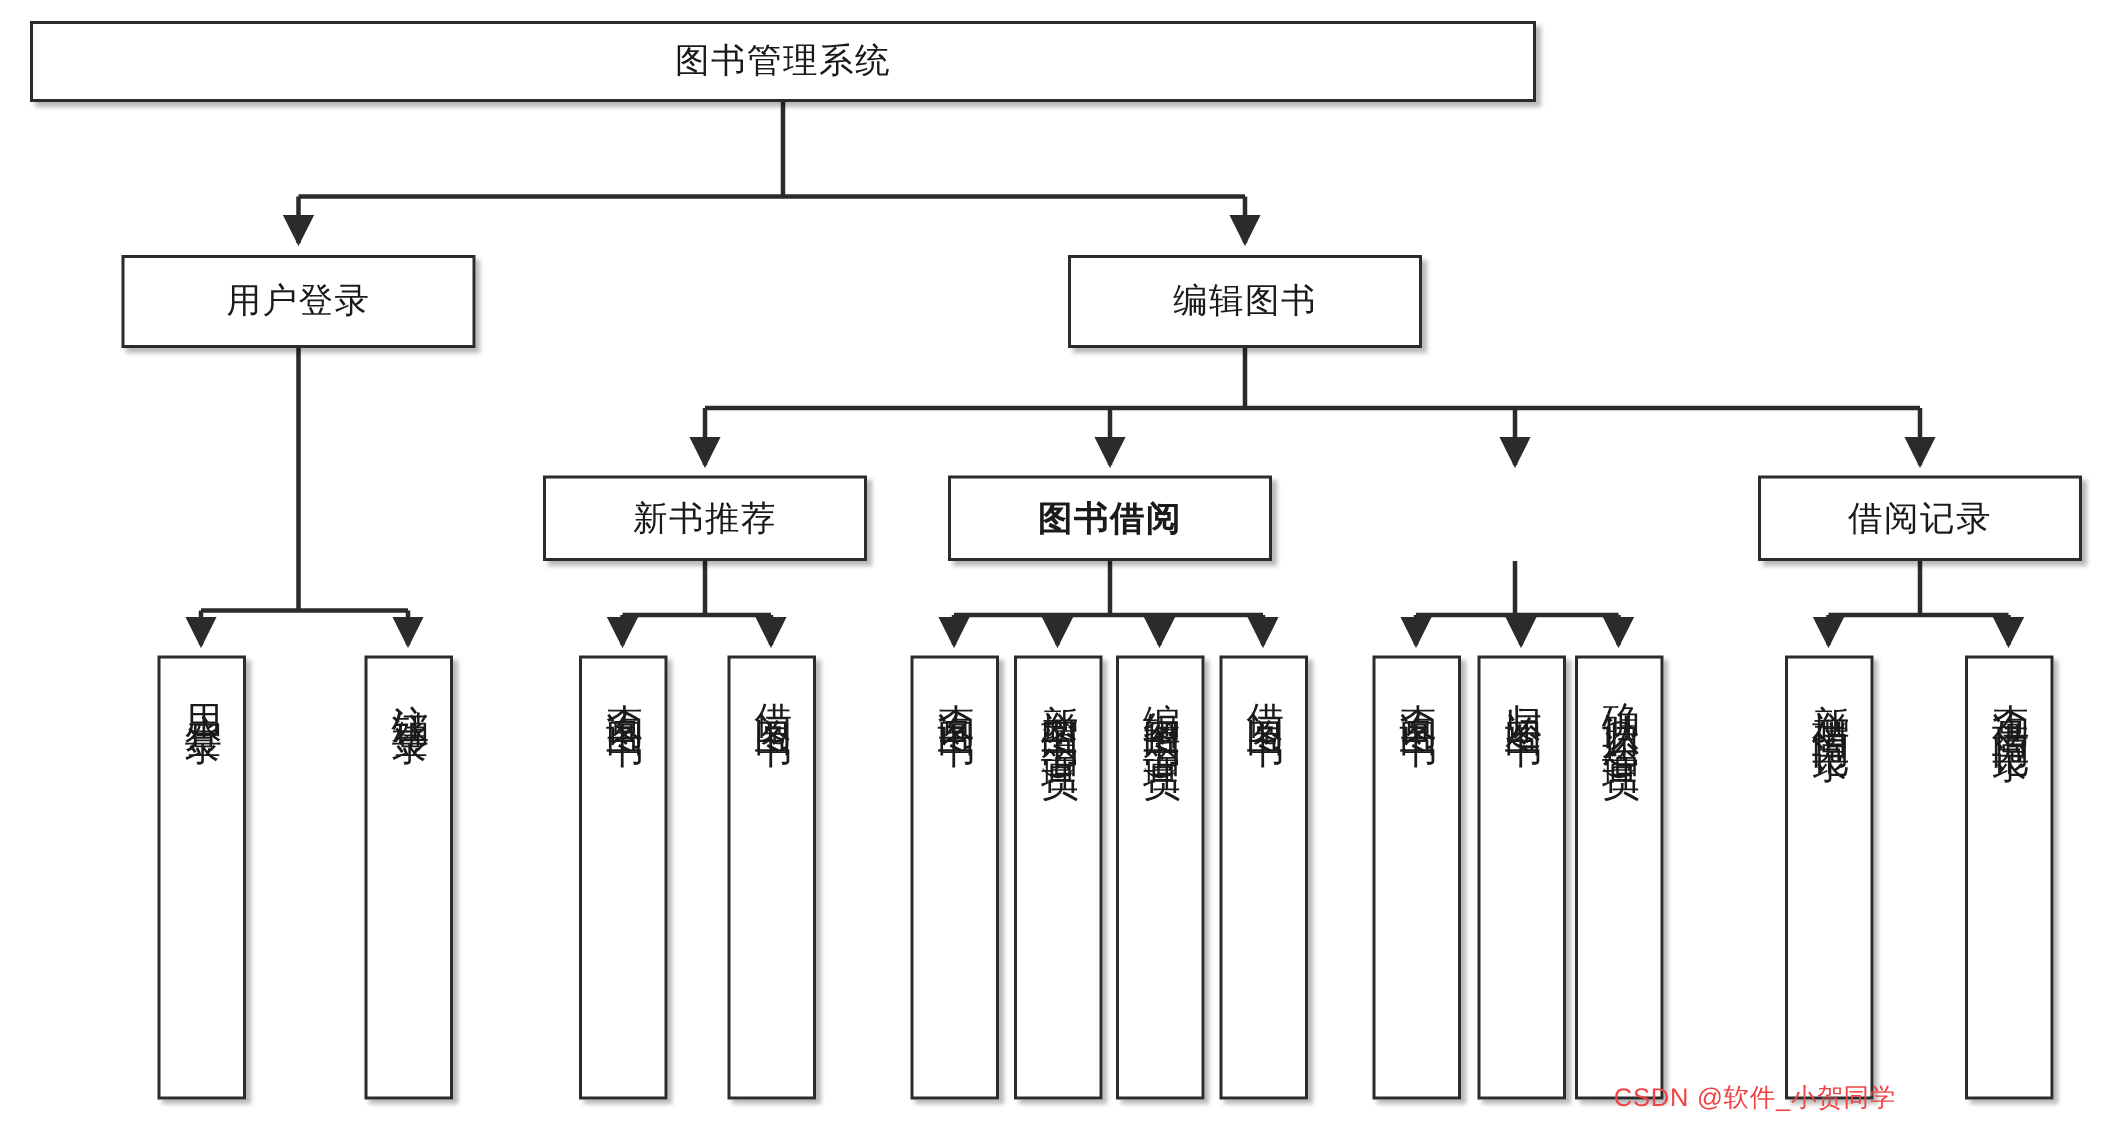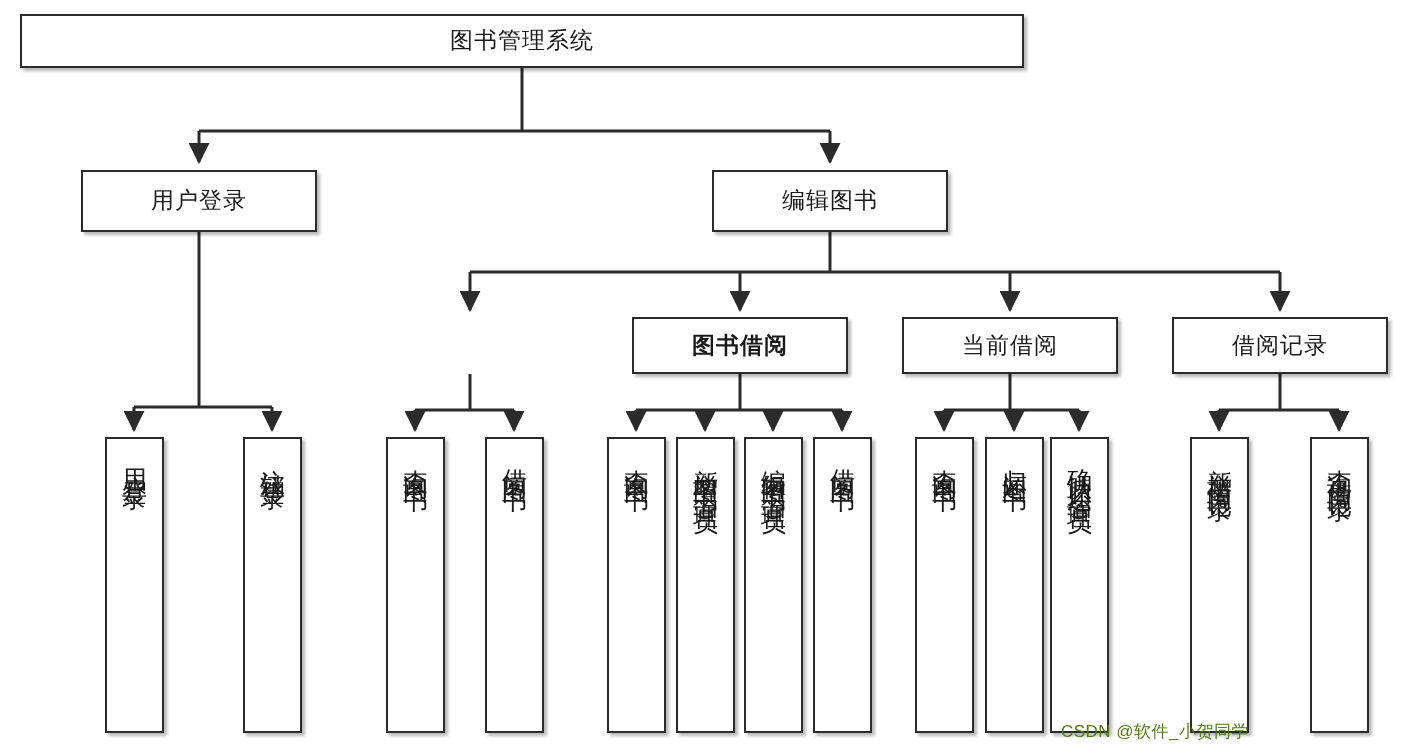--- a/index.html
+++ b/index.html
@@ -8,22 +8,22 @@
   #diagram-root{position:relative;width:1264px;height:747px;background:#fff;}
   svg.edges{position:absolute;left:0;top:0;width:1405px;height:747px;}
   .node{position:absolute;background:#ffffff;border:2.5px solid #2b2b2b;
         box-sizing:border-box;box-shadow:3px 3px 3px rgba(0,0,0,0.28);
         display:flex;align-items:center;justify-content:center;color:#1a1a1a;}
   .node .lbl{display:block;text-align:center;line-height:1.1;}
   .node.horiz .lbl{font-size:23px;letter-spacing:1px;}
   .node.vert{padding:10px 2px;align-items:flex-start;justify-content:center;}
   .node.vert .lbl{writing-mode:vertical-rl;text-orientation:upright;
         font-size:25px;letter-spacing:6px;line-height:1;white-space:nowrap;}
-  #watermark{position:absolute;right:15px;bottom:4px;font-size:17px;
-        color:#4d7c0f;letter-spacing:0.5px;white-space:nowrap;}
+  #watermark{position:absolute;right:0;bottom:4px;font-size:17px;
+        color:#ef4444;letter-spacing:0.5px;white-space:nowrap;}
 </style>
 </head>
 <body>
 
 <div id="diagram-root">
 
   <svg class="edges" viewBox="0 0 1405 747" xmlns="http://www.w3.org/2000/svg">
     <defs>
       <marker id="arrow" viewBox="0 0 10 10" refX="9" refY="5" markerWidth="7" markerHeight="7" orient="auto-start-reverse">
         <path d="M 0 0 L 10 5 L 0 10 z" fill="#2b2b2b"></path>
@@ -77,25 +77,25 @@
     <span class="lbl">图书管理系统</span>
   </div>
 
   <div class="node horiz" id="node-l1-0" style="left: 81px; top: 170px; width: 236px; height: 62px;">
     <span class="lbl">用户登录</span>
   </div>
   <div class="node horiz" id="node-l1-1" style="left: 712px; top: 170px; width: 236px; height: 62px;">
     <span class="lbl">编辑图书</span>
   </div>
 
+  <div class="node horiz" id="node-l2-0" style="left: 362px; top: 317px; width: 216px; height: 57px;">
+    <span class="lbl">新书推荐</span>
+  </div>
   <div class="node horiz" id="node-l2-1" style="left: 632px; top: 317px; width: 216px; height: 57px; font-weight: bold;">
     <span class="lbl">图书借阅</span>
-  </div>
-  <div class="node horiz" id="node-l2-2" style="left: 902px; top: 317px; width: 216px; height: 57px;">
-    <span class="lbl">当前借阅</span>
   </div>
   <div class="node horiz" id="node-l2-3" style="left: 1172px; top: 317px; width: 216px; height: 57px;">
     <span class="lbl">借阅记录</span>
   </div>
 
   <div class="node vert" id="node-leaf-0" style="left: 105px; top: 437px; width: 59px; height: 296px;">
     <span class="lbl">用户登录</span>
   </div>
   <div class="node vert" id="node-leaf-1" style="left: 243px; top: 437px; width: 59px; height: 296px;">
     <span class="lbl">注销登录</span>

